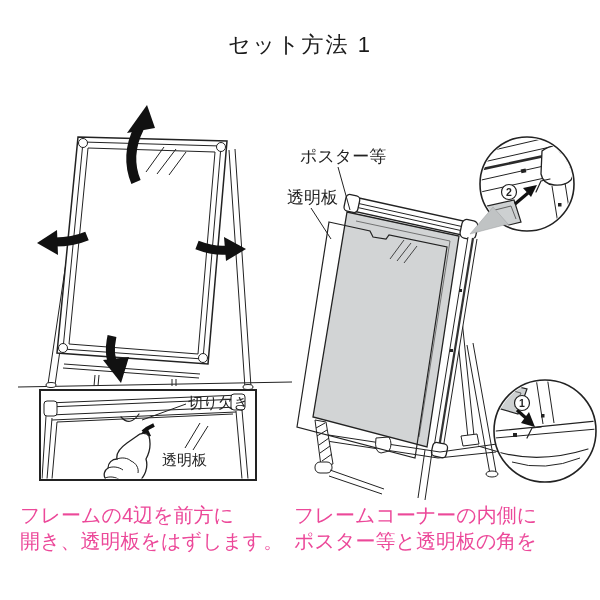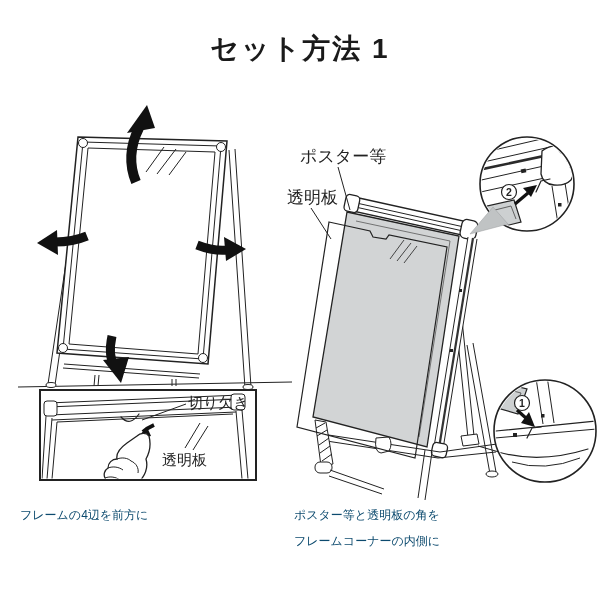--- a/index.html
+++ b/index.html
@@ -1,20 +1,20 @@
 <!DOCTYPE html>
 <html><head>
 <meta charset="utf-8">
 <style>
   html,body{margin:0;padding:0;background:#fff;}
   .page{position:relative;width:600px;height:600px;background:#ffffff;overflow:hidden;
         font-family:"Liberation Sans","DejaVu Sans",sans-serif;}
   .title{position:absolute;top:30px;left:0;width:100%;text-align:center;
-         font-size:28px;font-weight:bold;color:#1a1a1a;letter-spacing:2px;}
-  .caption{position:absolute;font-size:12px;line-height:26px;color:#0c4a6e;white-space:nowrap;}
+         font-size:22px;font-weight:normal;color:#1a1a1a;letter-spacing:2px;}
+  .caption{position:absolute;font-size:20px;line-height:26px;color:#ec4899;white-space:nowrap;}
   .caption-left{left:20px;top:502px;}
   .caption-right{left:294px;top:502px;}
   svg{position:absolute;}
   svg text{font-family:"Liberation Sans","DejaVu Sans",sans-serif;fill:#222;}
   .ln{stroke:#222;stroke-width:1.2;fill:none;stroke-linecap:round;}
   .thin{stroke:#222;stroke-width:1;fill:none;}
   .wfill{fill:#fff;stroke:#222;stroke-width:1.3;}
 </style>
 </head>
 <body>
@@ -248,19 +248,20 @@
     </g>
 
     <path d="M 338,167 L 350,210" class="thin"></path>
     <path d="M 311,208 L 331,239" class="thin"></path>
     <text x="300" y="162" font-size="17">ポスター等</text>
     <text x="287" y="203" font-size="17">透明板</text>
   </svg>
 
   <div class="caption caption-left">
     <div>フレームの4辺を前方に</div>
+    <div>開き、透明板をはずします。</div>
   </div>
   <div class="caption caption-right">
+    <div>フレームコーナーの内側に</div>
     <div>ポスター等と透明板の角を</div>
-    <div>フレームコーナーの内側に</div>
   </div>
 
 </div>
 
 </body></html>

